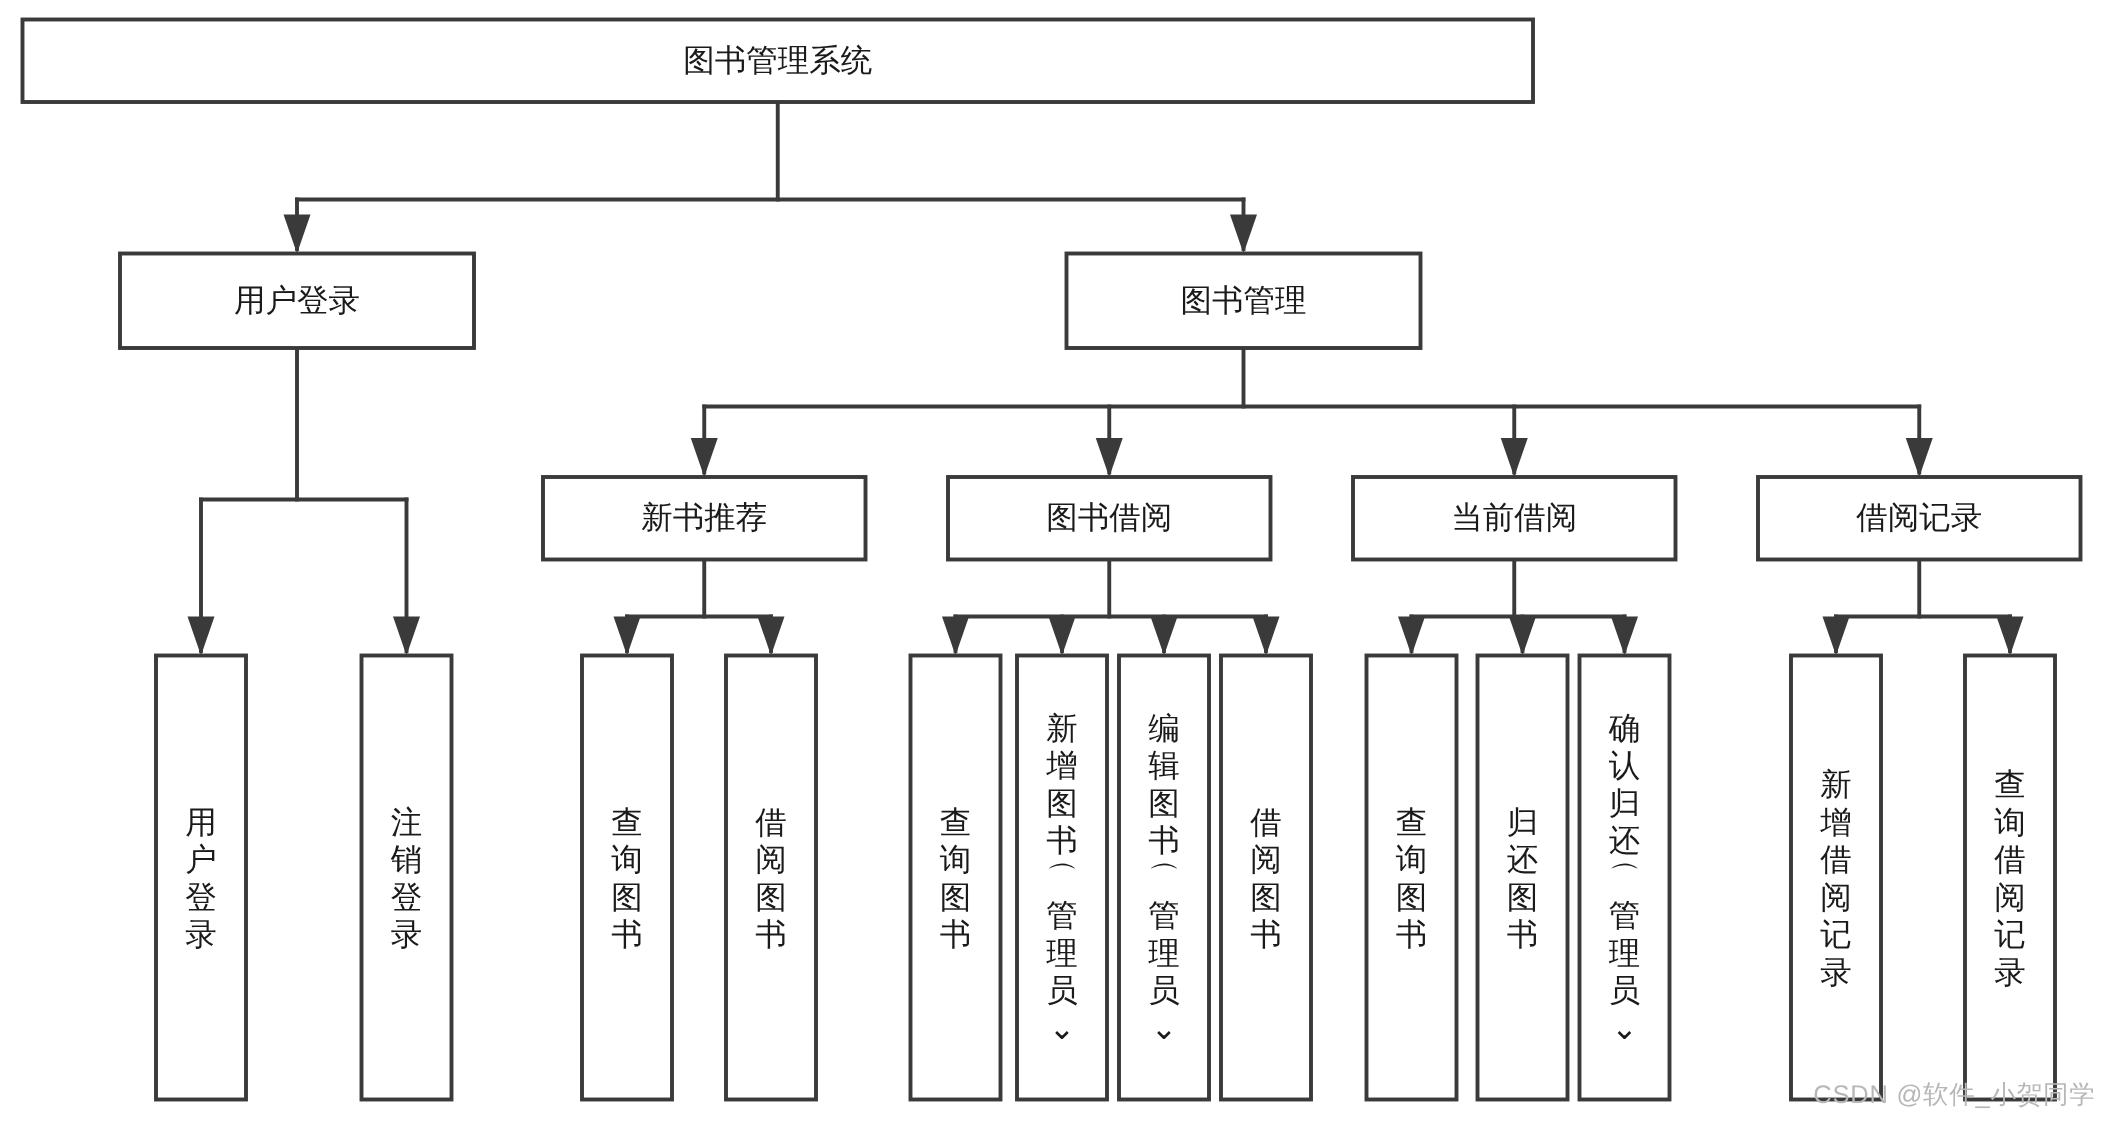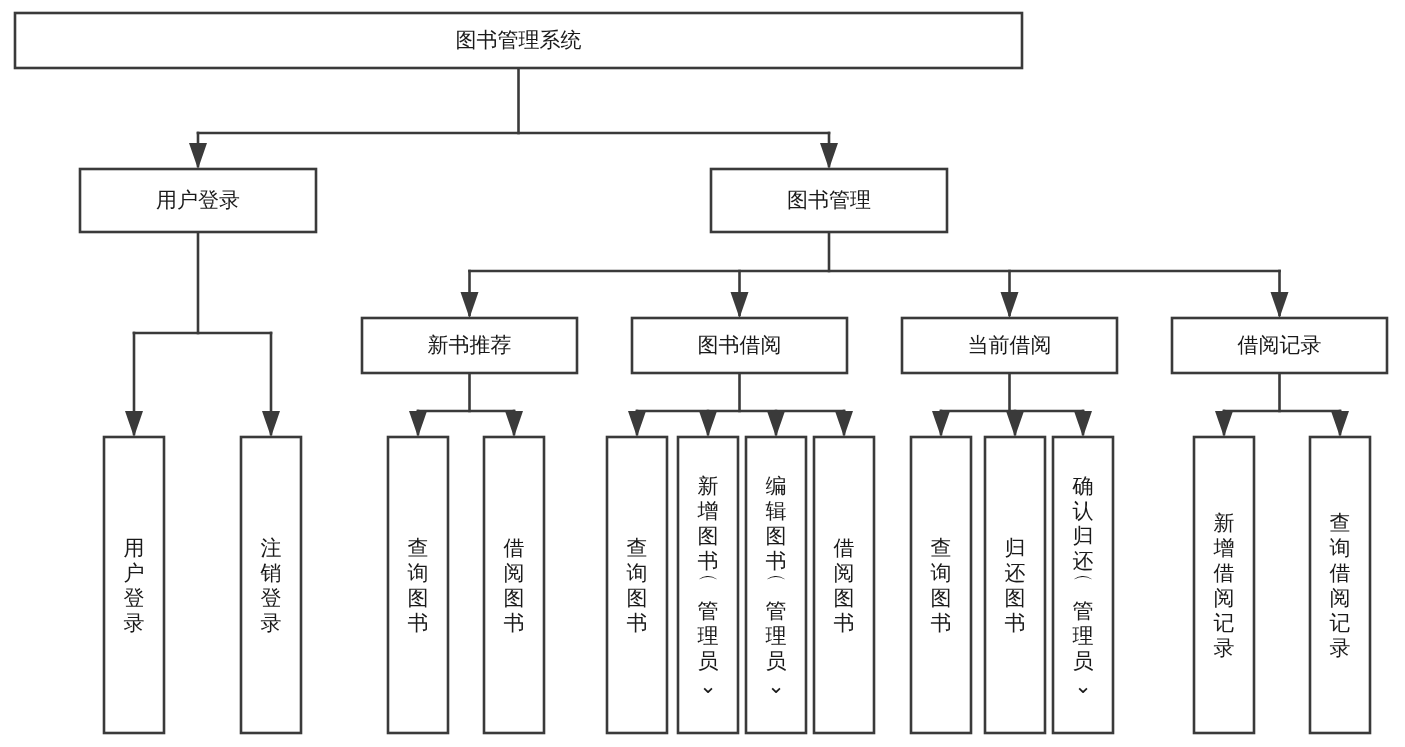--- a/index.html
+++ b/index.html
@@ -203,14 +203,15 @@
           <rect x="1194" y="437" width="60" height="296" class="node-rect"></rect>
           <text x="1224" y="530" class="node-label-v"><tspan x="1224" dy="0">新</tspan><tspan x="1224" dy="25">增</tspan><tspan x="1224" dy="25">借</tspan><tspan x="1224" dy="25">阅</tspan><tspan x="1224" dy="25">记</tspan><tspan x="1224" dy="25">录</tspan></text>
         </g>
         <g>
           <rect x="1310" y="437" width="60" height="296" class="node-rect"></rect>
           <text x="1340" y="530" class="node-label-v"><tspan x="1340" dy="0">查</tspan><tspan x="1340" dy="25">询</tspan><tspan x="1340" dy="25">借</tspan><tspan x="1340" dy="25">阅</tspan><tspan x="1340" dy="25">记</tspan><tspan x="1340" dy="25">录</tspan></text>
         </g>
       </g>
   </svg>
 
+  <div class="watermark-text">CSDN @软件_小贺同学</div>
 
 </div>
 
 </body></html>

